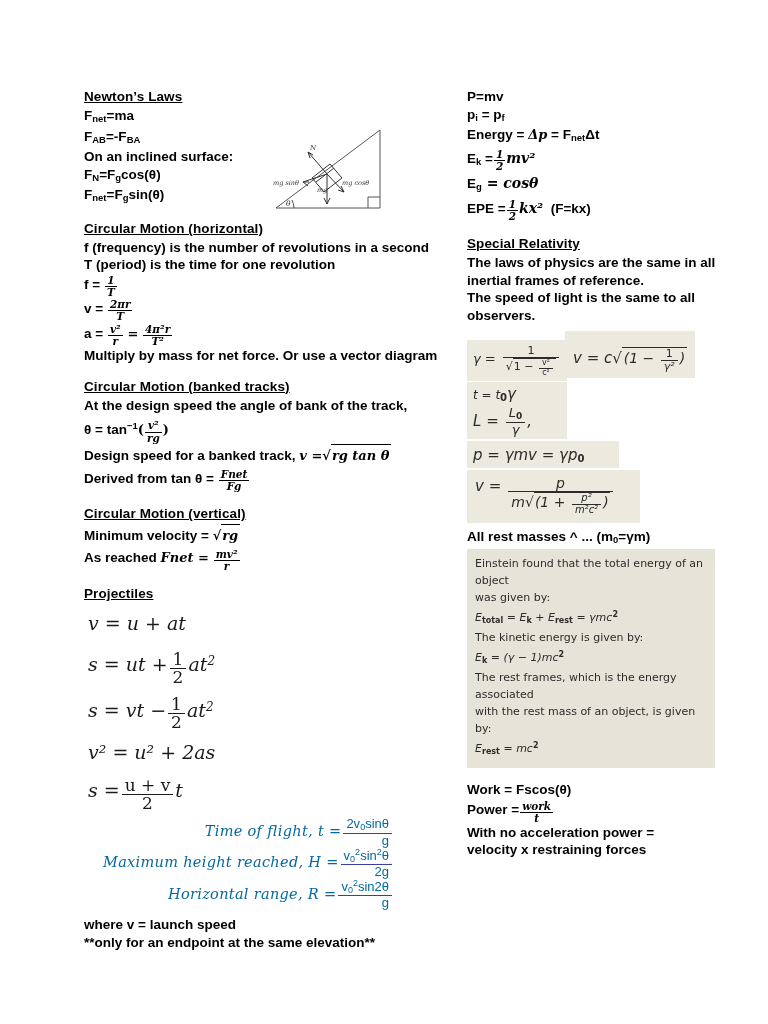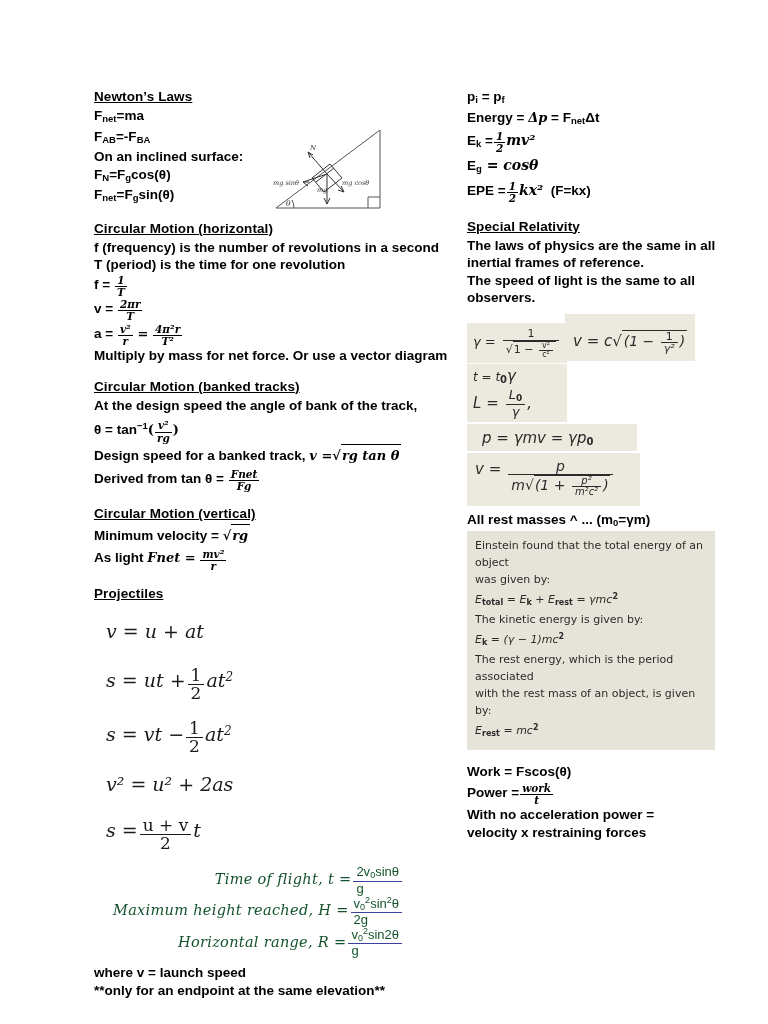--- a/index.html
+++ b/index.html
@@ -6,21 +6,21 @@
   body{
     width:768px;height:1024px;
     background:#ffffff;
     font-family:"Liberation Sans", sans-serif;
     color:#000;
     position:relative;
     overflow:hidden;
   }
   .page{position:absolute;inset:0;}
   .col{position:absolute;top:88px;}
-  .col-left{left:94px;width:330px;}
+  .col-left{left:84px;width:330px;}
   .col-right{left:467px;width:250px;}
 
   .sec-head{
     font-weight:bold;font-size:13.5px;
     text-decoration:underline;
     margin:0 0 2px 0;line-height:17px;
     letter-spacing:.1px;
   }
   .line{
     font-weight:bold;font-size:13.5px;line-height:17.5px;
@@ -44,43 +44,43 @@
     line-height:1.06;margin:0 1px;
   }
   .frac .num{display:block;font-size:10.5px;border-bottom:1.2px solid #000;padding:0 2px;}
   .frac .den{display:block;font-size:10.5px;padding:0 2px;}
 
   .rad{display:inline-block;font-family:"DejaVu Serif", serif;font-style:italic;font-weight:bold;font-size:13px;}
   .rad>.bar{border-top:1.3px solid #000;padding:0 2px 0 1px;display:inline-block;}
 
   
   .suvat{font-family:"DejaVu Serif", serif;font-size:19px;line-height:34px;color:#1a1a1a;}
-  .suvat .eq{margin:12px;white-space:nowrap;}
+  .suvat .eq{margin:4px;white-space:nowrap;}
   .suvat i{font-style:italic;}
   .suvat .f{
     display:inline-block;text-align:center;vertical-align:-0.62em;
     line-height:1.0;margin:0 2px;
   }
   .suvat .f .n{display:block;font-size:17px;border-bottom:1.6px solid #1a1a1a;padding:0 3px;}
   .suvat .f .d{display:block;font-size:17px;padding:0 3px;}
   .suvat sup{font-size:12px;vertical-align:6px;font-style:italic;font-weight:normal;}
 
   
   .blue{
-    color:#14532d;
+    color:#0369a1;
     font-family:"DejaVu Serif", serif;
     font-size:14.5px;
     line-height:30px;
     text-align:right;
     padding-right:20px;
   }
   .blue .eq{white-space:nowrap;margin:0;}
   .blue .lbl{font-style:italic;letter-spacing:.3px;}
   .blue .bf{
-    display:inline-block;text-align:left;vertical-align:-0.6em;
+    display:inline-block;text-align:right;vertical-align:-0.6em;
     line-height:1.05;margin:0 2px;font-family:"Liberation Sans",sans-serif;
   }
   .blue .bf .n{display:block;font-size:13px;border-bottom:1.4px solid #3b3fa0;padding:0 3px;}
   .blue .bf .d{display:block;font-size:13px;padding:0 3px;}
   .blue sub{font-size:9px;vertical-align:-2px;font-weight:normal;}
   .blue sup{font-size:9px;vertical-align:5px;font-weight:normal;}
 
   
   .beige{background:#eceade;display:inline-block;padding:3px 7px;}
   .relbox{font-family:"DejaVu Sans", sans-serif;color:#2b2b2b;}
@@ -164,21 +164,21 @@
 
     <div class="gap"></div>
 
     <div>
       <p class="sec-head">Circular Motion (vertical)</p>
       <p class="line" style="line-height:21px">
         <span>Minimum velocity =</span>
         <span class="rad">√<span class="bar">rg</span></span>
       </p>
       <p class="line" style="line-height:24px">
-        <span>As light</span>
+        <span>As reached</span>
         <span class="mi">Fnet =</span>
         <span class="frac"><span class="num">mv²</span><span class="den">r</span></span>
       </p>
     </div>
 
     <div class="gap"></div>
 
     <div>
       <p class="sec-head">Projectiles</p>
       <div class="suvat">
@@ -202,20 +202,21 @@
       </div>
 
       <p class="line" style="margin-top:6px">where v = launch speed</p>
       <p class="line">**only for an endpoint at the same elevation**</p>
     </div>
   </div>
 
   <div class="col col-right">
 
     <div>
+      <p class="line">P=mv</p>
       <p class="line"><span>p</span><sub>i</sub><span> = p</span><sub>f</sub></p>
       <p class="line"><span>Energy = </span><span class="mi">Δp</span><span> = F</span><sub>net</sub><span>Δt</span></p>
       <p class="line" style="line-height:23px"><span>E</span><sub>k</sub><span> =</span><span class="frac"><span class="num">1</span><span class="den">2</span></span><span class="mi" style="font-size:14px">mv²</span></p>
       <p class="line" style="line-height:21px"><span>E</span><sub>g</sub><span class="mi" style="font-size:14px"> = cosθ</span></p>
       <p class="line" style="line-height:23px"><span>EPE =</span><span class="frac"><span class="num">1</span><span class="den">2</span></span><span class="mi" style="font-size:14px">kx²</span>&nbsp;&nbsp;<span>(F=kx)</span></p>
     </div>
 
     <div class="gap"></div>
 
     <div>
@@ -240,42 +241,42 @@
 
       <div class="relbox beige" style="display:block;width:88px;padding:2px 6px;margin-top:1px;">
         <span class="r1" style="font-size:12px">t = t</span><sub style="font-size:10px">0</sub><span class="r1" style="font-size:15px">γ</span>
       </div>
 
       <div class="relbox beige" style="display:block;width:88px;padding:1px 6px 3px 6px;">
         <span class="r1" style="font-size:15px">L =</span>
         <span class="rf" style="font-size:13px;font-style:italic"><span class="n"><span>L</span><sub style="font-size:9px">0</sub></span><span class="d">γ</span></span><span class="r1" style="font-size:15px">,</span>
       </div>
 
-      <div class="relbox beige" style="display:block;width:140px;padding:4px 15px;margin-top:2px;">
+      <div class="relbox beige" style="display:block;width:140px;padding:4px 6px;margin-top:2px;">
         <span class="r1" style="font-size:15px">p = γmv = γp</span><sub style="font-size:10px">0</sub>
       </div>
 
       <div class="relbox beige" style="display:block;width:157px;padding:6px 8px 8px 8px;margin-top:2px;">
         <span class="r1" style="font-size:15px">v =</span>
         <span class="rf" style="font-size:14px;font-style:italic;vertical-align:-1.1em">
           <span class="n">p</span>
           <span class="d"><span>m</span>√<span style="border-top:1.1px solid #2b2b2b;display:inline-block;padding:0 1px;"><span>(1 + </span><span class="rf" style="font-size:10px"><span class="n">p²</span><span class="d">m²c²</span></span><span>)</span></span></span>
         </span>
       </div>
 
       <p class="line" style="margin-top:5px"><span>All rest masses ^ ... (m</span><sub>0</sub><span>=γm)</span></p>
     </div>
 
     <div class="einstein">
       <div>Einstein found that the total energy of an object</div>
       <div>was given by:</div>
       <div class="fm"><span>E</span><sub>total</sub><span> = E</span><sub>k</sub><span> + E</span><sub>rest</sub><span> = γmc</span><sup>2</sup></div>
       <div>The kinetic energy is given by:</div>
       <div class="fm"><span>E</span><sub>k</sub><span> = (γ − 1)mc</span><sup>2</sup></div>
-      <div>The rest energy, which is the period associated</div>
+      <div>The rest frames, which is the energy associated</div>
       <div>with the rest mass of an object, is given by:</div>
       <div class="fm"><span>E</span><sub>rest</sub><span> = mc</span><sup>2</sup></div>
     </div>
 
     <div class="gap"></div>
 
     <div>
       <p class="line">Work = Fscos(θ)</p>
       <p class="line" style="line-height:24px"><span>Power =</span><span class="frac"><span class="num">work</span><span class="den">t</span></span></p>
       <p class="line">With no acceleration power =</p>

